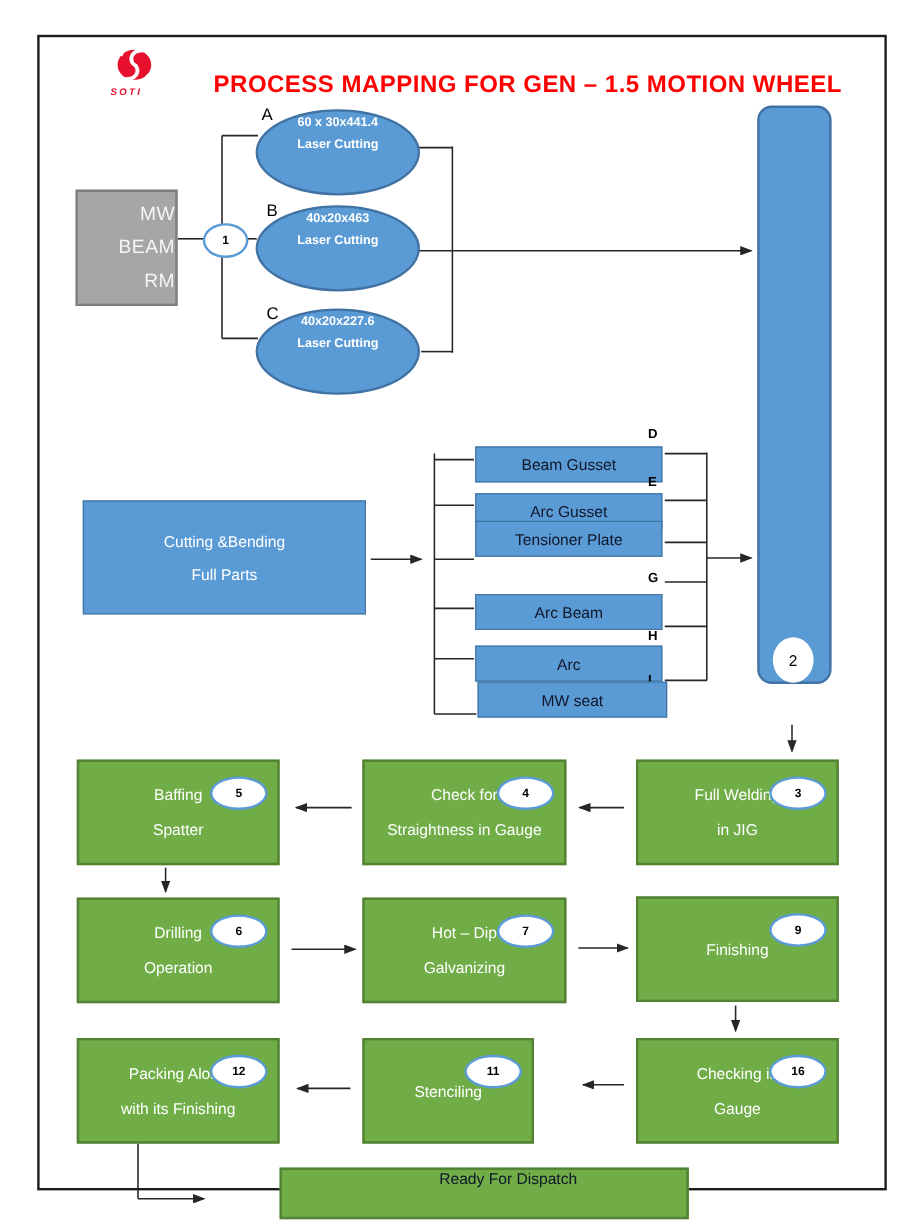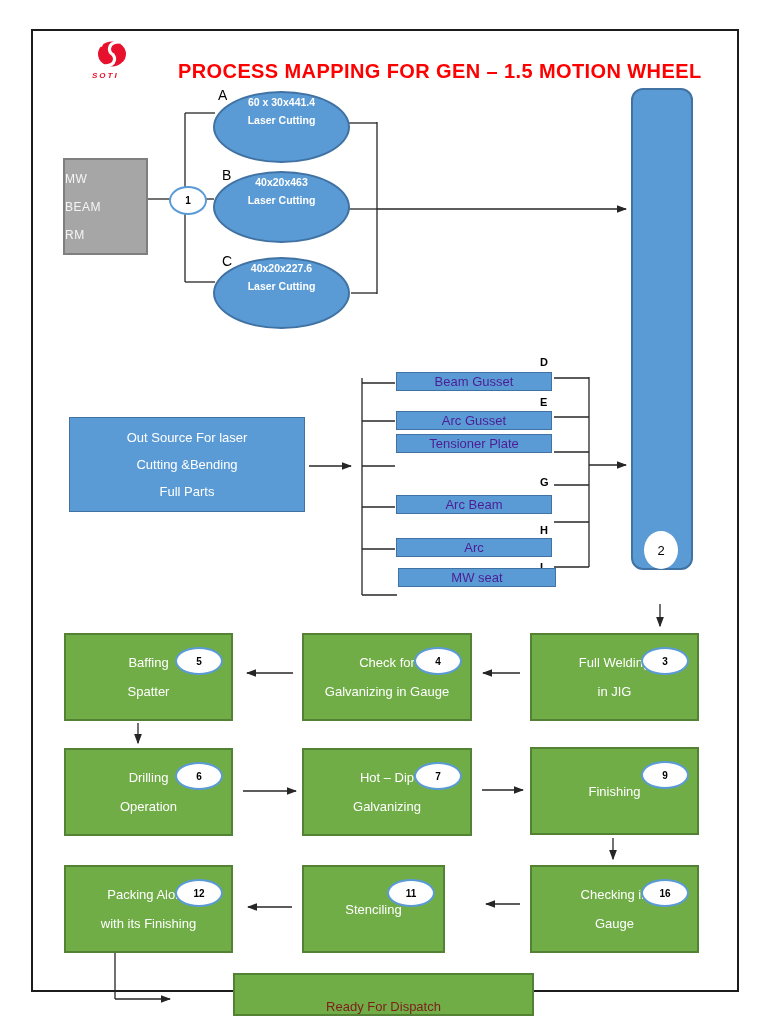--- a/index.html
+++ b/index.html
@@ -5,35 +5,35 @@
   html,body{margin:0;padding:0;background:#fff;}
   body{width:768px;height:1024px;position:relative;font-family:"Liberation Sans",sans-serif;overflow:hidden;}
   .abs{position:absolute;}
   .page-border{left:31px;top:29px;width:704px;height:959px;border:2px solid #1c1c1c;z-index:0;background:transparent;}
   .wires{left:0;top:0;width:768px;height:1024px;z-index:1;}
   .wires line{stroke:var(--line,#262626);stroke-width:1.3;}
   .shape{z-index:2;box-sizing:border-box;}
   .title{left:158px;top:60px;font-size:20px;font-weight:bold;color:var(--red,#ff0000);letter-spacing:.4px;white-space:nowrap;z-index:2;margin-left:20px;}
   .logo{left:92px;top:41px;width:44px;text-align:left;z-index:2;}
   .logo-text{font-size:8px;font-weight:bold;font-style:italic;color:#e8112d;letter-spacing:2px;margin-top:-2px;}
-  .gray-box{left:63px;top:158px;width:85px;height:97px;background:var(--gray,#a6a6a6);border:2px solid var(--gray_border,#7f7f7f);color:#f5f5f5;display:flex;flex-direction:column;justify-content:center;align-items:flex-start;line-height:28px;font-size:12px;letter-spacing:.5px;text-align:center;}
+  .gray-box{left:63px;top:158px;width:85px;height:97px;background:var(--gray,#a6a6a6);border:2px solid var(--gray_border,#7f7f7f);color:#f5f5f5;display:flex;flex-direction:column;justify-content:center;align-items:flex-end;line-height:28px;font-size:16px;letter-spacing:.5px;text-align:center;padding-left:16px;}
   .ell{width:137px;height:72px;border-radius:50%;background:var(--blue,#5b9bd5);border:2px solid var(--blue_border,#4072a3);color:#fff;font-weight:bold;font-size:10.5px;display:flex;flex-direction:column;justify-content:flex-start;align-items:center;line-height:18px;text-align:center;}
   .letter{color:#000;z-index:2;}
   .letter-abc{font-size:14px;}
   .letter-sm{font-size:11px;font-weight:bold;}
   .tall-rect{left:631px;top:88px;width:62px;height:482px;background:var(--blue,#5b9bd5);border:2px solid var(--blue_border,#4072a3);border-radius:12px;}
   .circle-badge{background:#fff;border-radius:50%;display:flex;justify-content:center;align-items:center;color:#000;}
   .c1{left:169px;top:186px;width:34px;height:25px;border:2px solid var(--badge_border,#5b9bd5);font-size:10px;font-weight:bold;z-index:2;}
   .c2{left:644px;top:531px;width:34px;height:38px;font-size:13px;z-index:3;}
   .osrc{left:69px;top:417px;width:236px;height:95px;background:var(--blue,#5b9bd5);border:1px solid var(--blue_border,#4072a3);color:#fff;display:flex;flex-direction:column;justify-content:center;align-items:center;line-height:27px;font-size:13px;text-align:center;}
-  .bar{left:396px;width:156px;height:19px;background:var(--blue,#5b9bd5);border:1px solid var(--blue_border,#4072a3);color:#4c1d95;font-size:13px;text-align:center;display:flex;justify-content:center;align-items:center;}
+  .bar{left:396px;width:156px;height:30px;background:var(--blue,#5b9bd5);border:1px solid var(--blue_border,#4072a3);color:#0f172a;font-size:13px;text-align:center;display:flex;justify-content:center;align-items:center;}
   .pbox{width:169px;height:88px;background:var(--green,#70ad47);border:2px solid var(--green_border,#548235);color:#fff;font-size:13px;display:flex;flex-direction:column;justify-content:center;align-items:center;line-height:29px;text-align:center;}
   .pbox .l2:empty{display:none;}
   .badge{position:absolute;right:8px;top:12px;width:44px;height:24px;background:#fff;border:2px solid var(--badge_border,#5b9bd5);border-radius:50%;display:flex;justify-content:center;align-items:center;color:#000;font-size:10px;font-weight:bold;line-height:normal;}
-  .dispatch{left:233px;top:973px;width:297px;height:39px;background:var(--green,#70ad47);border:2px solid var(--green_border,#548235);color:#7f1d1d;font-size:13px;display:flex;justify-content:center;align-items:flex-end;z-index:4;}
+  .dispatch{left:233px;top:973px;width:297px;height:39px;background:var(--green,#70ad47);border:2px solid var(--green_border,#548235);color:#0f172a;font-size:13px;display:flex;justify-content:center;align-items:flex-start;z-index:4;padding-left:40px;}
 </style>
 </head>
 <body>
 
 <div class="abs page-border"></div>
 
 <svg class="abs wires" viewBox="0 0 768 1024">
   <defs>
     <marker id="arw" viewBox="0 0 8 6" refX="7" refY="3" markerWidth="8" markerHeight="6" orient="auto-start-reverse">
       <path d="M0,0 L8,3 L0,6 Z" fill="#262626"></path>
@@ -119,21 +119,20 @@
 <div class="abs letter letter-abc" style="left:222px;top:253px">C</div>
 <div class="abs shape ell" style="left:213px;top:257px">
   <span>40x20x227.6</span>
   <span>Laser Cutting</span>
 </div>
 
 <div class="abs shape tall-rect"></div>
 <div class="abs circle-badge c2">2</div>
 
 <div class="abs shape osrc">
-  <span>Out Source For laser</span>
   <span>Cutting &amp;Bending</span>
   <span>Full Parts</span>
 </div>
 
 <div class="abs letter letter-sm" style="left:540px;top:356px">D</div>
 <div class="abs shape bar" style="top:372px">
     <span>Beam Gusset</span>
   </div>
 <div class="abs letter letter-sm" style="left:540px;top:396px">E</div>
 <div class="abs shape bar" style="top:411px">
@@ -157,21 +156,21 @@
   </div>
 
 <div class="abs shape pbox" style="left:530px;top:633px">
   <span class="badge">3</span>
   <span class="l1">Full Welding</span>
   <span class="l2">in JIG</span>
 </div>
 <div class="abs shape pbox" style="left:302px;top:633px;width:170px">
   <span class="badge">4</span>
   <span class="l1">Check for</span>
-  <span class="l2">Galvanizing in Gauge</span>
+  <span class="l2">Straightness in Gauge</span>
 </div>
 <div class="abs shape pbox" style="left:64px;top:633px">
   <span class="badge">5</span>
   <span class="l1">Baffing</span>
   <span class="l2">Spatter</span>
 </div>
 <div class="abs shape pbox" style="left:64px;top:748px">
   <span class="badge">6</span>
   <span class="l1">Drilling</span>
   <span class="l2">Operation</span>

